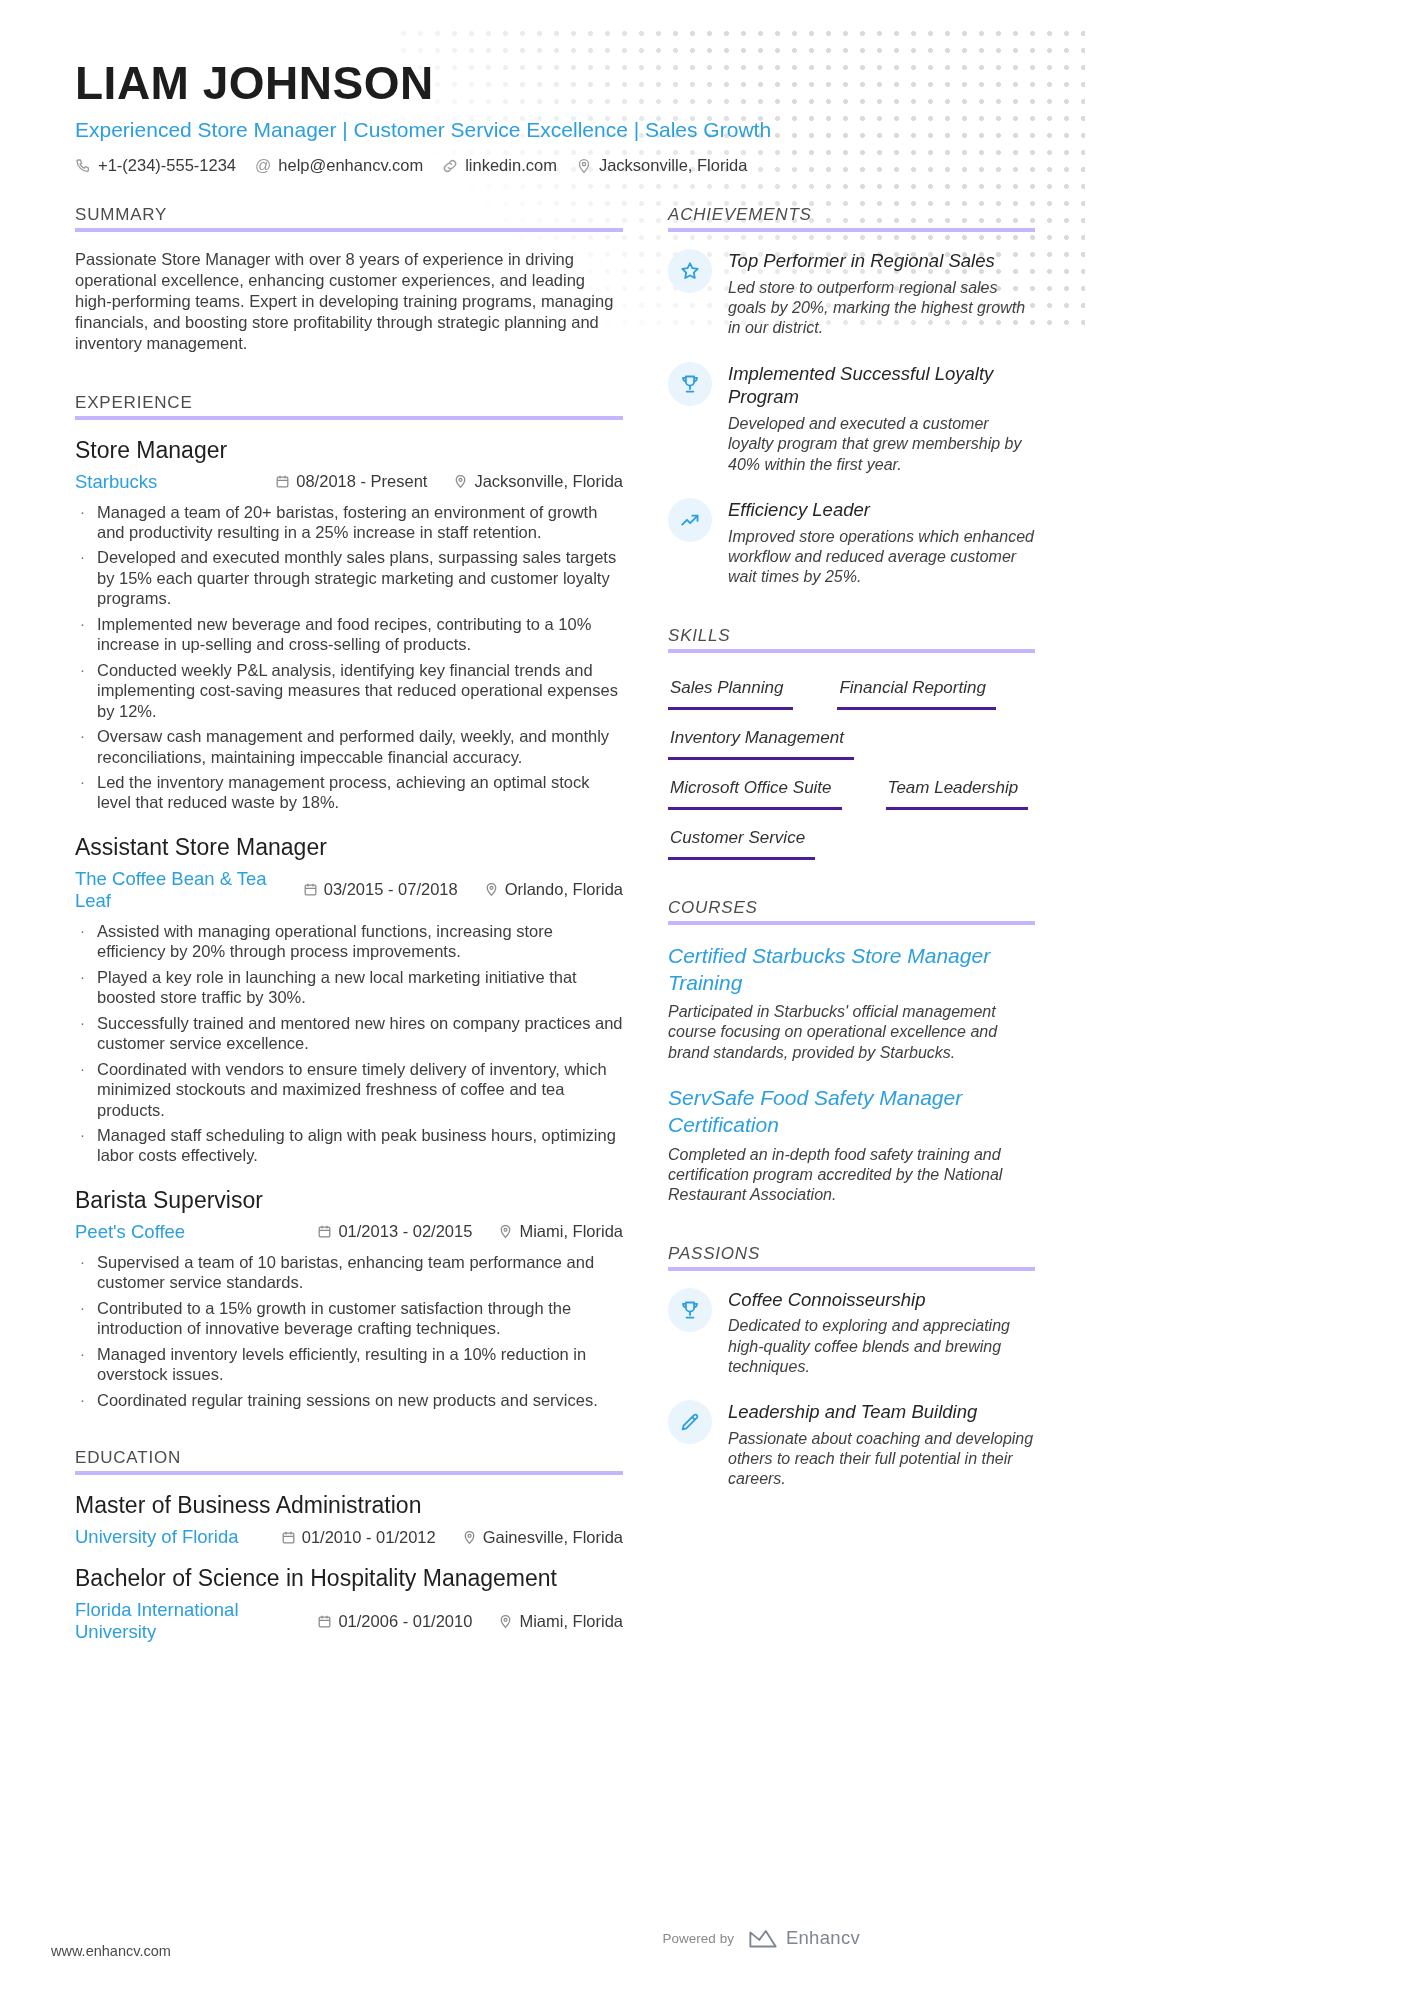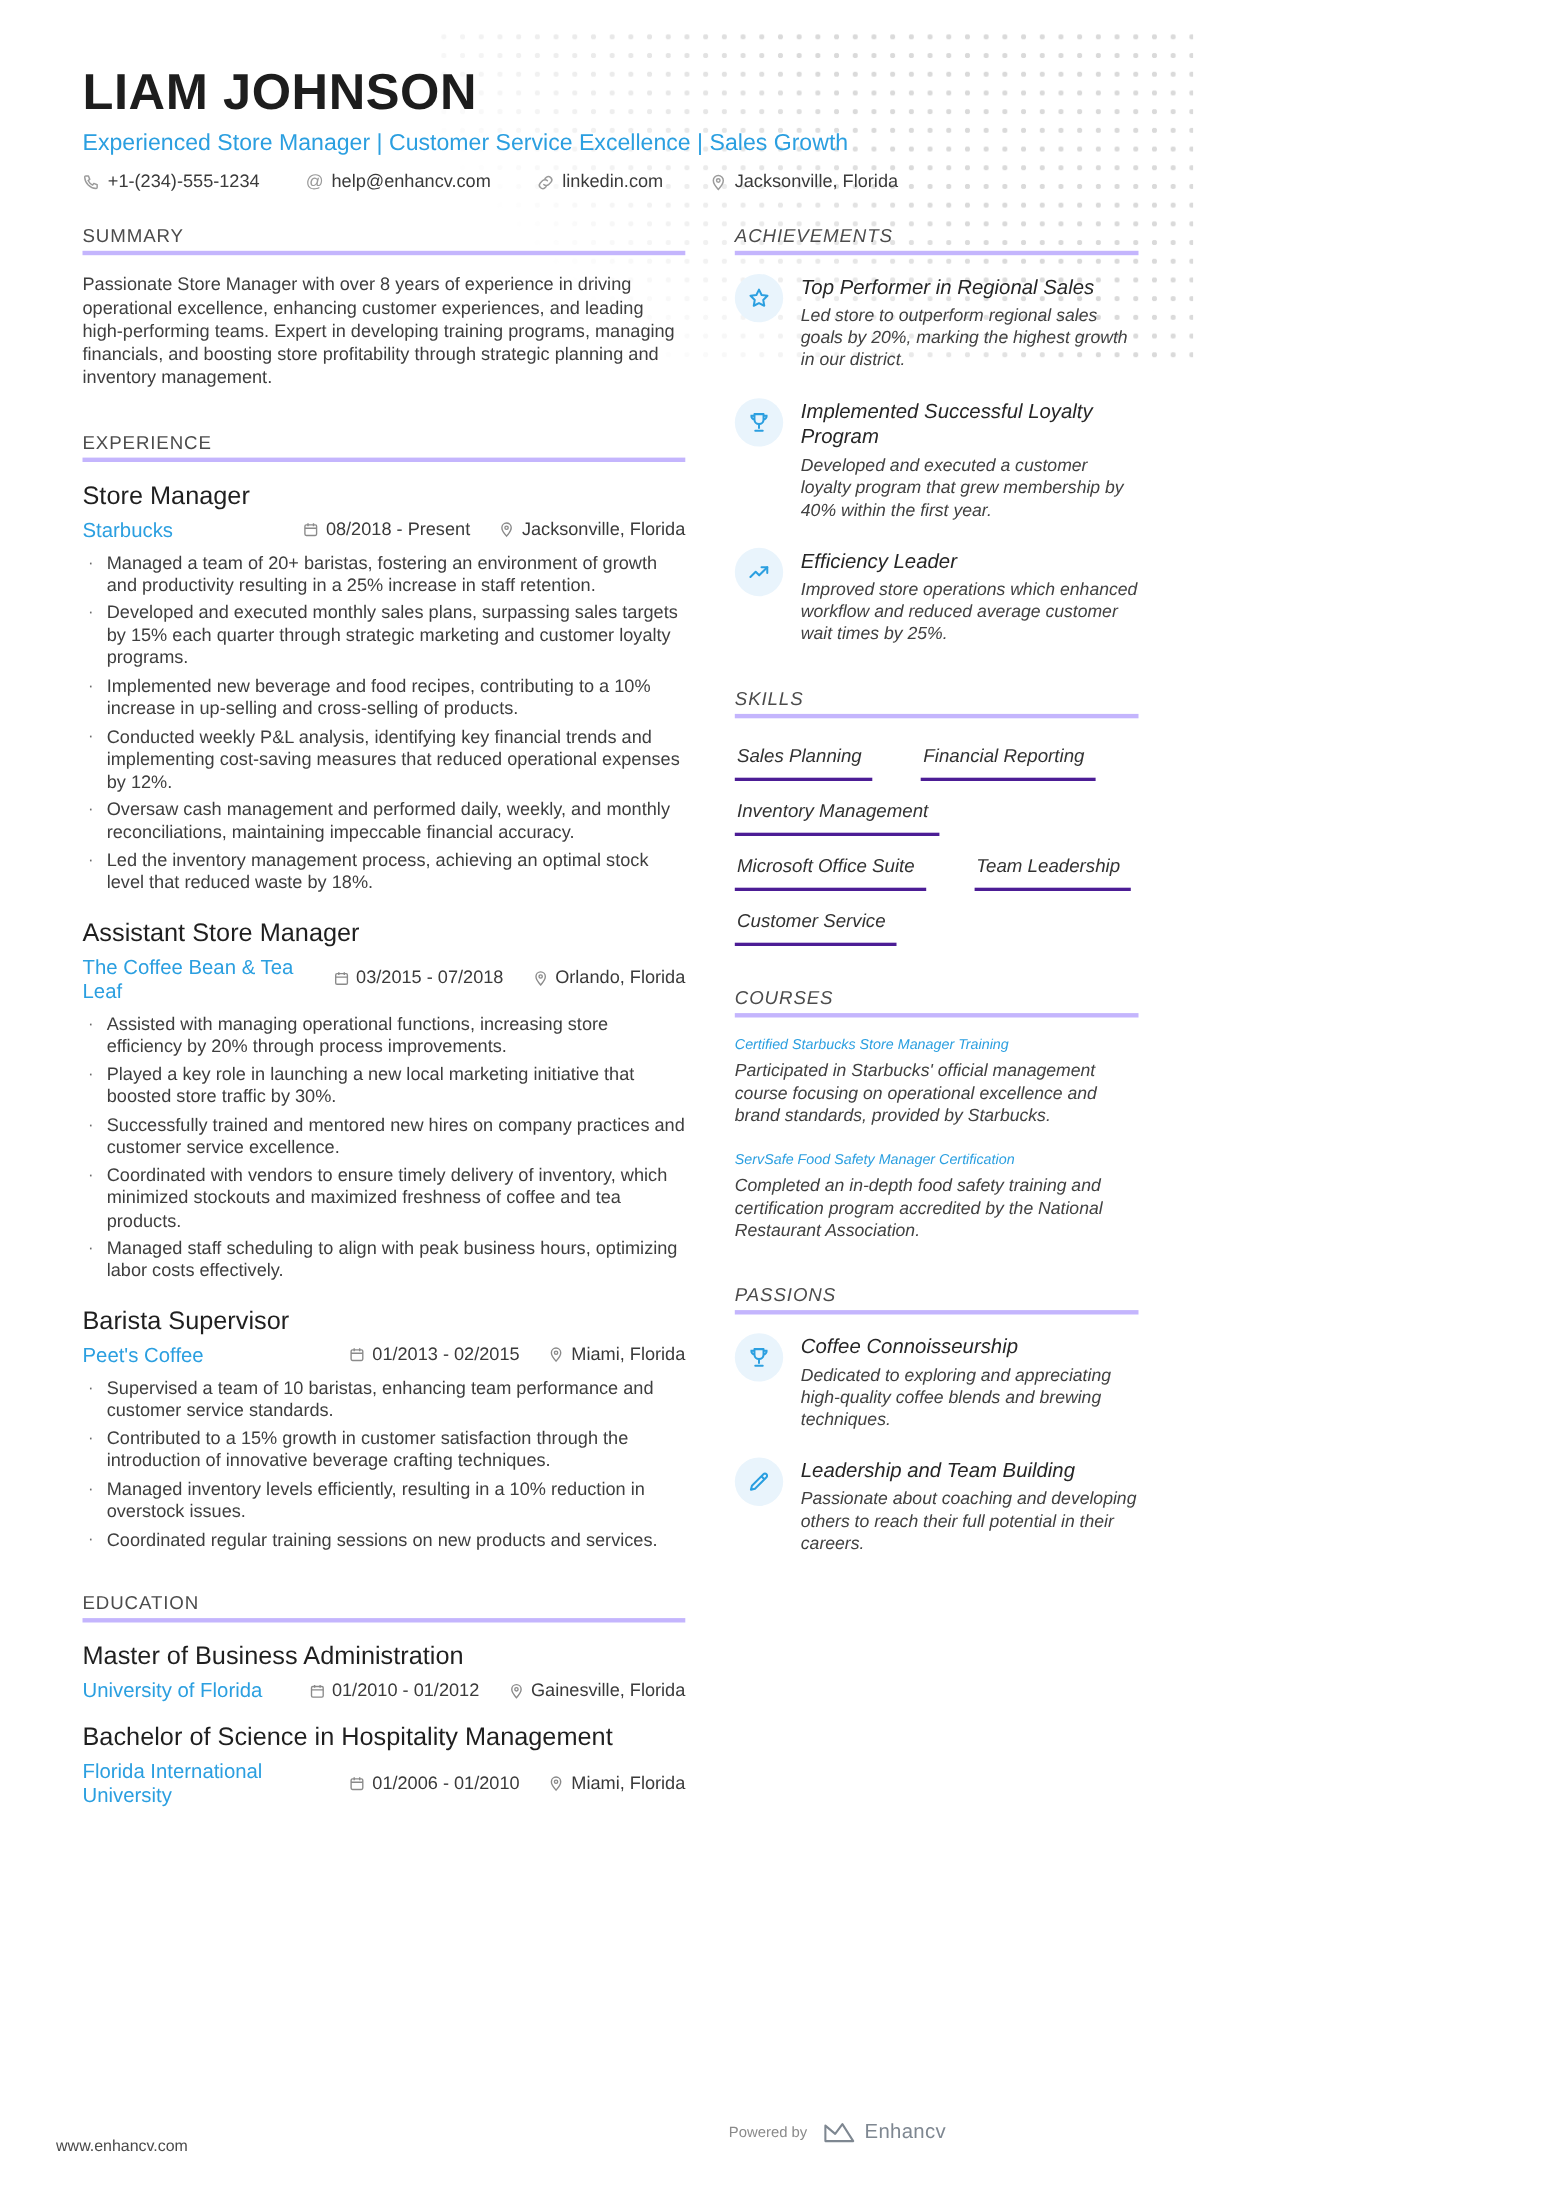--- a/index.html
+++ b/index.html
@@ -14,21 +14,21 @@
     background-size:17px 17px;
     -webkit-mask-image: linear-gradient(225deg, #000 38%, transparent 80%);
     mask-image: linear-gradient(225deg, #000 38%, transparent 80%);
   }
 
   .content { position:relative; margin-left:75px; width:960px; padding-top:56px; z-index:1; }
 
   
   .name { font-size:46px; font-weight:700; color:#1d1d1d; letter-spacing:0.5px; }
   .headline { margin-top:8px; font-size:21px; color:#2b9fe0; }
-  .contacts { display:flex; gap:42px; margin-top:14px; font-size:16.5px; color:#3a3a3a; align-items:center; }
+  .contacts { display:flex; gap:19px; margin-top:14px; font-size:16.5px; color:#3a3a3a; align-items:center; }
   .contact { display:inline-flex; align-items:center; gap:7px; }
   .ci { width:16px; height:16px; color:#9b9b9b; flex:0 0 auto; }
   .at { font-size:16px; color:#9b9b9b; width:auto; height:auto; line-height:1; }
 
   
   .columns { display:flex; margin-top:30px; align-items:flex-start; }
   .col-left { width:548px; flex:0 0 548px; }
   .col-right { width:367px; flex:0 0 367px; margin-left:45px;font-style:italic; }
 
   .sec { margin-top:38px; }
@@ -61,21 +61,21 @@
   .ach-body { flex:1 1 auto; }
   .ach-title { font-size:18.5px; color:#262626; line-height:1.28; }
   .ach-text { margin-top:5px; font-size:16px; line-height:1.27; color:#414141; }
 
   
   .skills { display:flex; flex-wrap:wrap; column-gap:44px; row-gap:18px; padding-top:8px; }
   .skill { font-size:17px; color:#323232; padding:0 10px 9px 2px; border-bottom:3px solid #4c1d95; white-space:nowrap; }
 
   
   .course { margin-bottom:21px; }
-  .course-title { font-size:13px; color:#2b9fe0; line-height:1.3; }
+  .course-title { font-size:21px; color:#2b9fe0; line-height:1.3; }
   .course-text { margin-top:6px; font-size:16px; line-height:1.27; color:#414141; }
 
   
   .footer-left { position:absolute; left:51px; bottom:36px; font-size:14.5px; color:#4a4a4a; z-index:1; }
   .footer-right { position:absolute; right:388px; bottom:46px; display:flex; align-items:center; gap:14px; z-index:1; }
   .powered { font-size:13.5px; color:#8a8a8a; }
   .logo { display:inline-flex; align-items:center; gap:8px; color:#7e8791; }
   .li { width:30px; height:21px; }
   .brand { font-size:18.5px; color:#7e8791; letter-spacing:0.3px; }
 </style>

